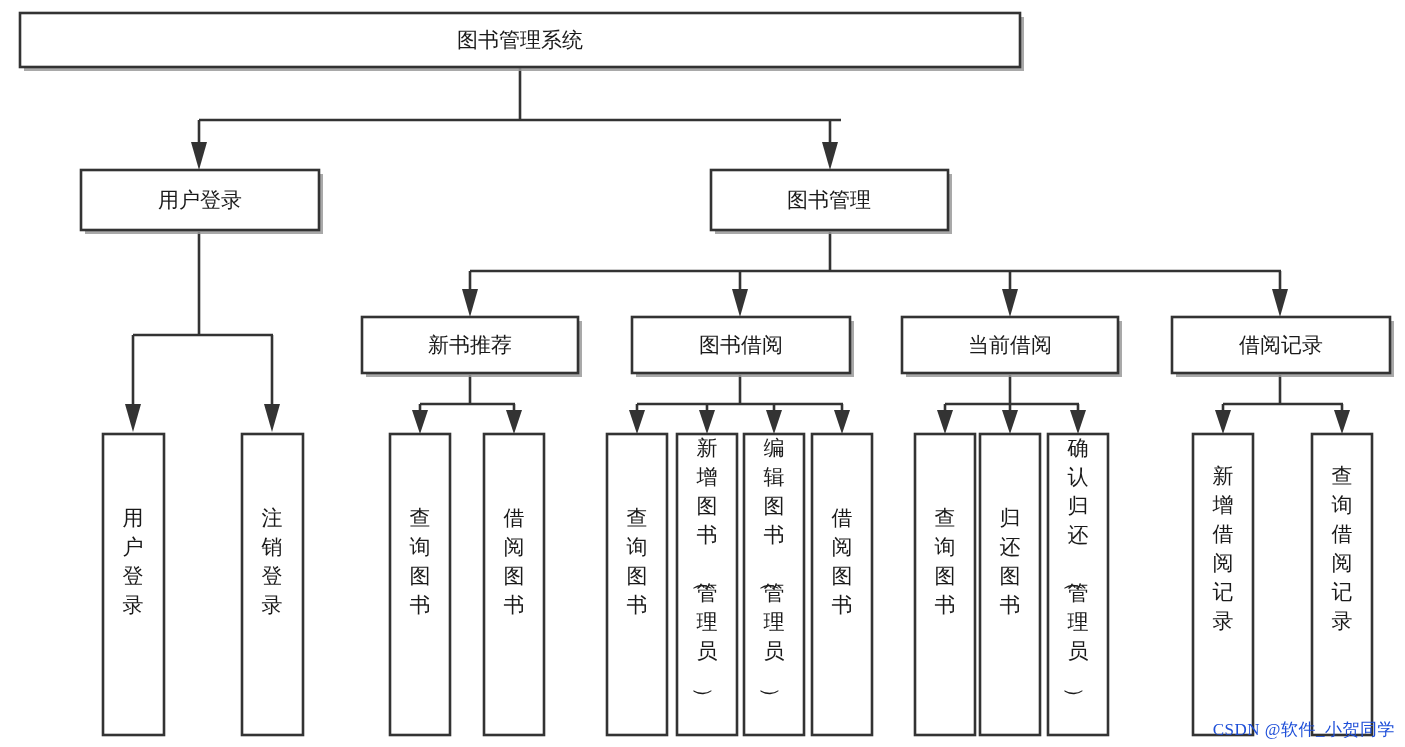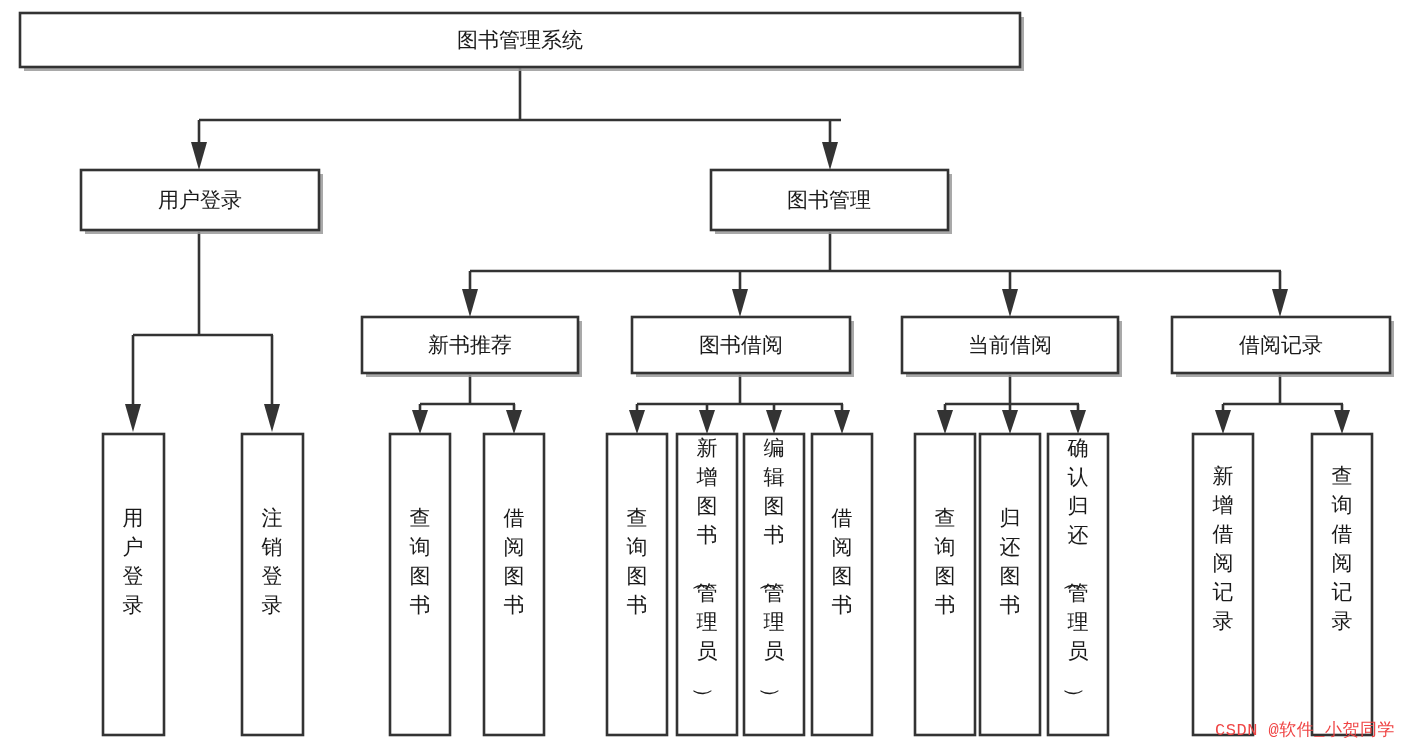--- a/index.html
+++ b/index.html
@@ -50,23 +50,23 @@
     stroke-width: 2.6;
     fill: none;
   }
   .arrow-head {
     fill: #333333;
   }
   .watermark {
     position: absolute;
     right: 10px;
     bottom: 6px;
-    font-family: Liberation Mono, monospace;
+    font-family: Liberation Serif, serif;
     font-size: 17px;
-    color: #ef4444;
+    color: #1d4ed8;
     white-space: nowrap;
     letter-spacing: 0.5px;
     user-select: none;
   }
 </style>
 </head>
 <body>
 
 <div id="diagram-root">
 

